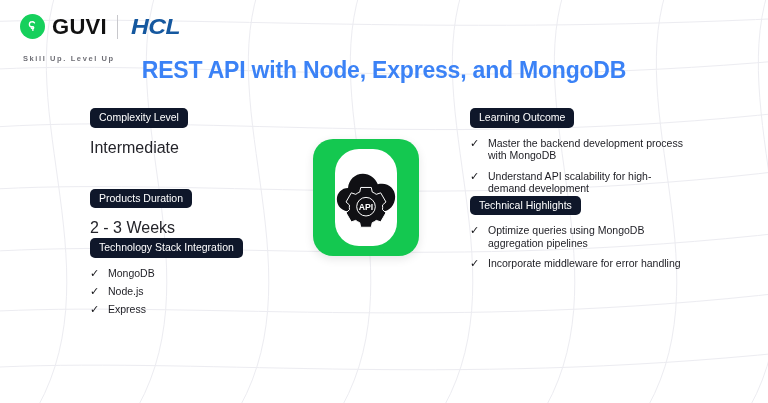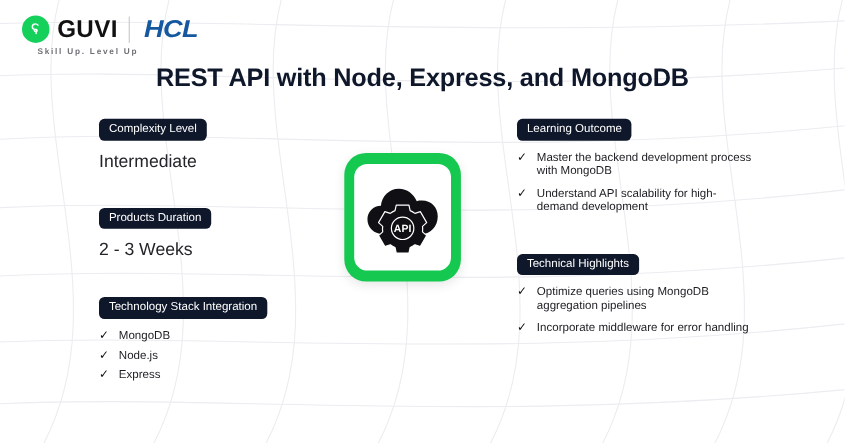--- a/index.html
+++ b/index.html
@@ -27,21 +27,21 @@
     pointer-events: none;
   }
 
   
   #logo-block {
     position: absolute;
     left: 20px;
     top: 13px;
     display: flex;
     flex-direction: column;
-    gap: 2px;
+    gap: 14px;
   }
   .logo-row {
     display: flex;
     align-items: center;
     gap: 7px;
     height: 27px;
   }
   .guvi-mark {
     width: 25px;
     height: 25px;
@@ -73,34 +73,34 @@
     color: #15589F;
     line-height: 1;
     transform: scaleX(1.12);
     transform-origin: left center;
   }
   .tagline {
     font-size: 7.5px;
     letter-spacing: 1.6px;
     color: #6f6f76;
     font-weight: bold;
-    margin-left: 14px;
+    margin-left: 3px;
   }
 
   
   #page-title {
     position: absolute;
     top: 57px;
     left: 0;
     width: 768px;
     text-align: center;
     font-size: 23px;
     font-weight: bold;
     letter-spacing: -0.2px;
-    color: #0f172a;
+    color: #3b82f6;
   }
 
   
   .column {
     position: absolute;
     width: 215px;
   }
   #col-left  { left: 90px;  top: 107px; }
   #col-right { left: 470px; top: 107px; }
 
@@ -156,24 +156,24 @@
     width: 106px;
     height: 117px;
     background: #14C850;
     border-radius: 20px;
     box-shadow: 0 3px 10px rgba(0,0,0,0.10);
     display: flex;
     align-items: center;
     justify-content: center;
   }
   #center-card-inner {
-    width: 88px;
+    width: 62px;
     height: 97px;
     background: #ffffff;
-    border-radius: 12px;
+    border-radius: 24px;
     display: flex;
     align-items: center;
     justify-content: center;
   }
 </style>
 </head>
 <body>
 
 <div id="canvas">
 
@@ -219,21 +219,21 @@
     <div class="section">
       <span class="badge">Complexity Level</span>
       <div class="plain-value">Intermediate</div>
     </div>
 
     <div class="section" style="margin-top:31px">
       <span class="badge">Products Duration</span>
       <div class="plain-value">2 - 3 Weeks</div>
     </div>
 
-    <div class="section" style="margin-top:32px">
+    <div class="section" style="">
       <span class="badge">Technology Stack Integration</span>
       <ul class="check-list tight">
         <li>
           <span class="check-icon">✓</span>
           <span class="check-text">MongoDB</span>
         </li>
         <li>
           <span class="check-icon">✓</span>
           <span class="check-text">Node.js</span>
         </li>
@@ -269,21 +269,21 @@
           <span class="check-icon">✓</span>
           <span class="check-text">Master the backend development process with MongoDB</span>
         </li>
         <li>
           <span class="check-icon">✓</span>
           <span class="check-text">Understand API scalability for high-demand development</span>
         </li>
       </ul>
     </div>
 
-    <div class="section" style="margin-top:35px">
+    <div class="section" style="">
       <span class="badge">Technical Highlights</span>
       <ul class="check-list">
         <li>
           <span class="check-icon">✓</span>
           <span class="check-text">Optimize queries using MongoDB aggregation pipelines</span>
         </li>
         <li>
           <span class="check-icon">✓</span>
           <span class="check-text">Incorporate middleware for error handling</span>
         </li>

